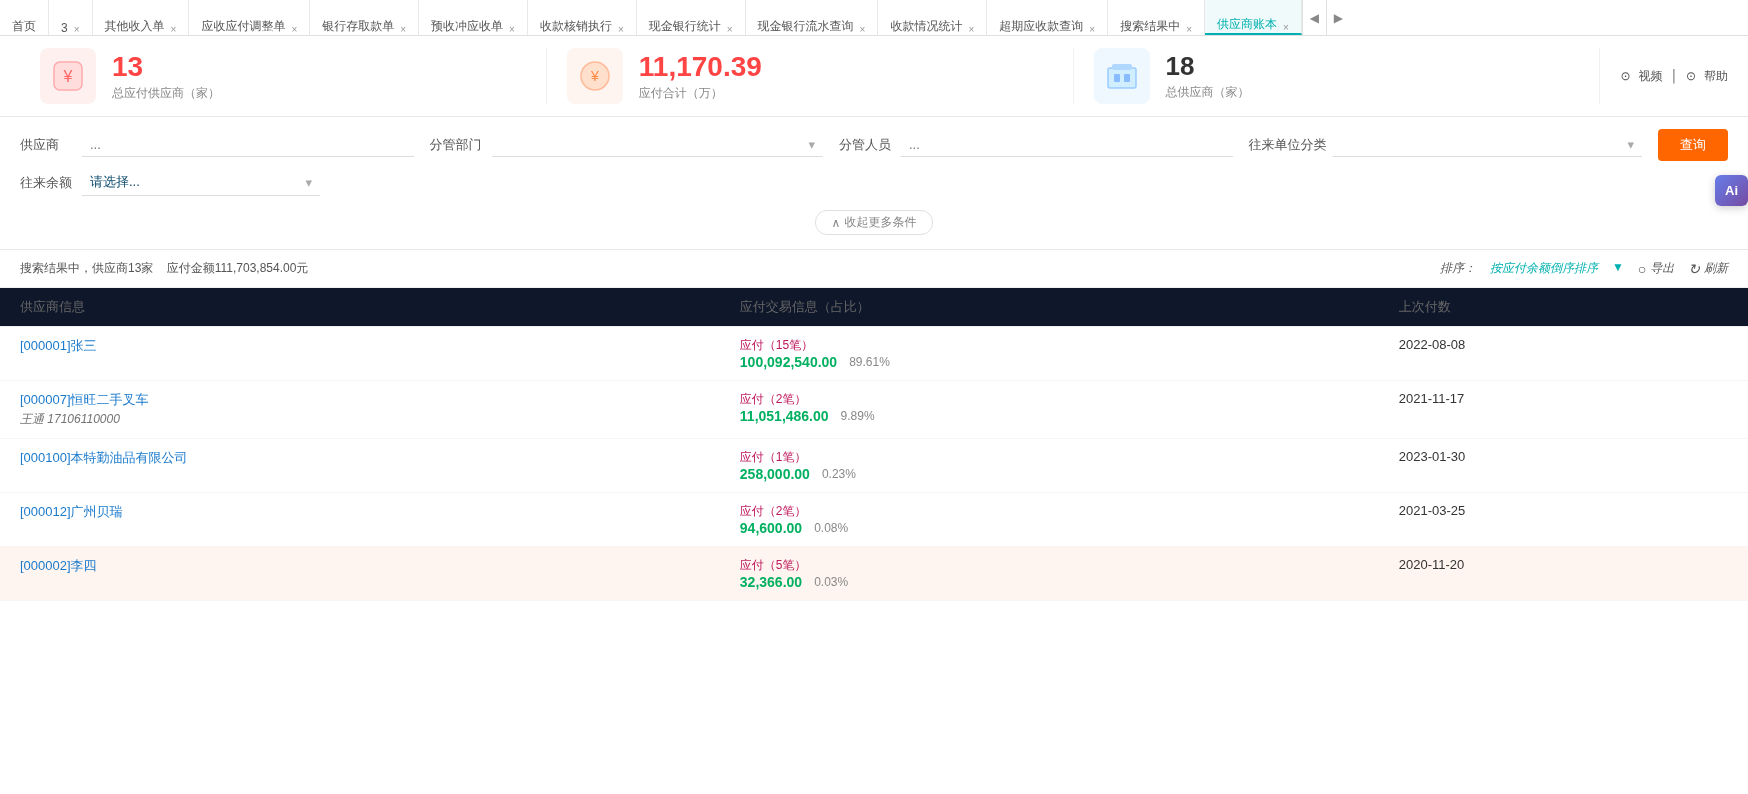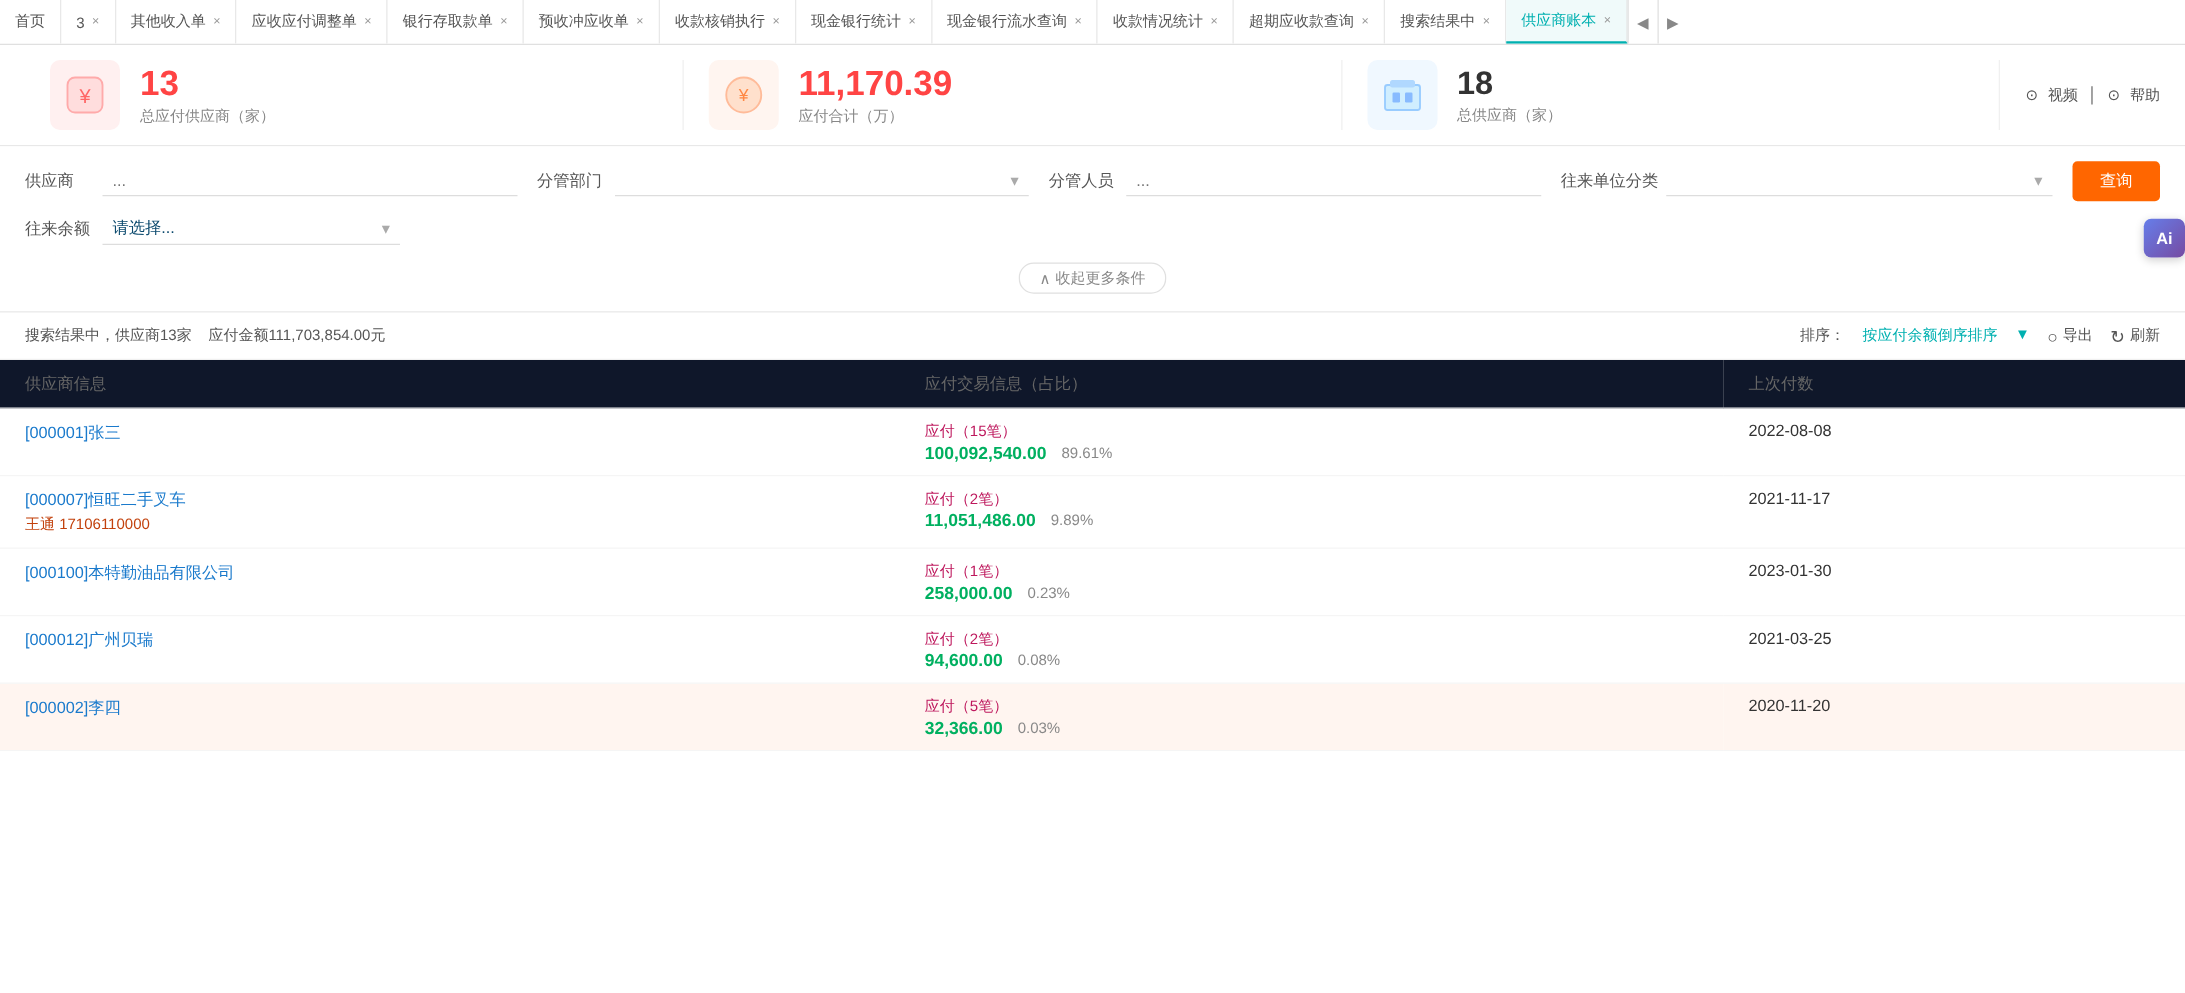--- a/index.html
+++ b/index.html
@@ -9,21 +9,21 @@
     .top-nav {
       display: flex;
       align-items: center;
       background: #fff;
       border-bottom: 1px solid #e0e0e0;
       height: 36px;
       overflow: hidden;
     }
     .nav-tab {
       display: flex;
-      align-items: center;
+      align-items: flex-end;
       padding: 0 12px;
       height: 100%;
       font-size: 12px;
       color: #555;
       cursor: pointer;
       white-space: nowrap;
       border-right: 1px solid #e8e8e8;
       flex-shrink: 0;
     }
     .nav-tab.active { color: #00b0b0; border-bottom: 2px solid #00b0b0; background: #f0fafa; }
@@ -174,20 +174,21 @@
       justify-content: space-between;
       padding: 10px 20px;
       font-size: 12px;
       color: #555;
       border-bottom: 1px solid #f0f0f0;
     }
     .table-toolbar-right {
       display: flex;
       align-items: flex-start;
       gap: 14px;
+      font-style: italic;
     }
     .sort-label { color: #555; }
     .sort-value { color: #00b0b0; cursor: pointer; }
     .sort-arrow { color: #00b0b0; }
     .toolbar-action {
       display: flex;
       align-items: center;
       gap: 4px;
       cursor: pointer;
       color: #555;
@@ -213,21 +214,21 @@
       border-bottom: 1px solid #f5f5f5;
       vertical-align: top;
     }
     .data-table tr.highlighted td { background: #fff5f0; }
 
     .supplier-link {
       color: #1a7acc;
       cursor: pointer;
       text-decoration: none;
     }
-    .supplier-sub { font-size: 12px; color: #c2410c; margin-top: 2px; }
+    .supplier-sub { font-size: 12px; color: #737373; margin-top: 2px; font-style: italic; }
 
     .tx-label { font-size: 12px; color: #be185d; }
     .tx-amount { font-size: 14px; color: #00b060; font-weight: bold; cursor: pointer; }
     .tx-percent { font-size: 12px; color: #888; margin-left: 12px; }
 
     .date-cell { font-size: 13px; color: #555; }
 
     
     .page-wrapper {
       display: flex;

